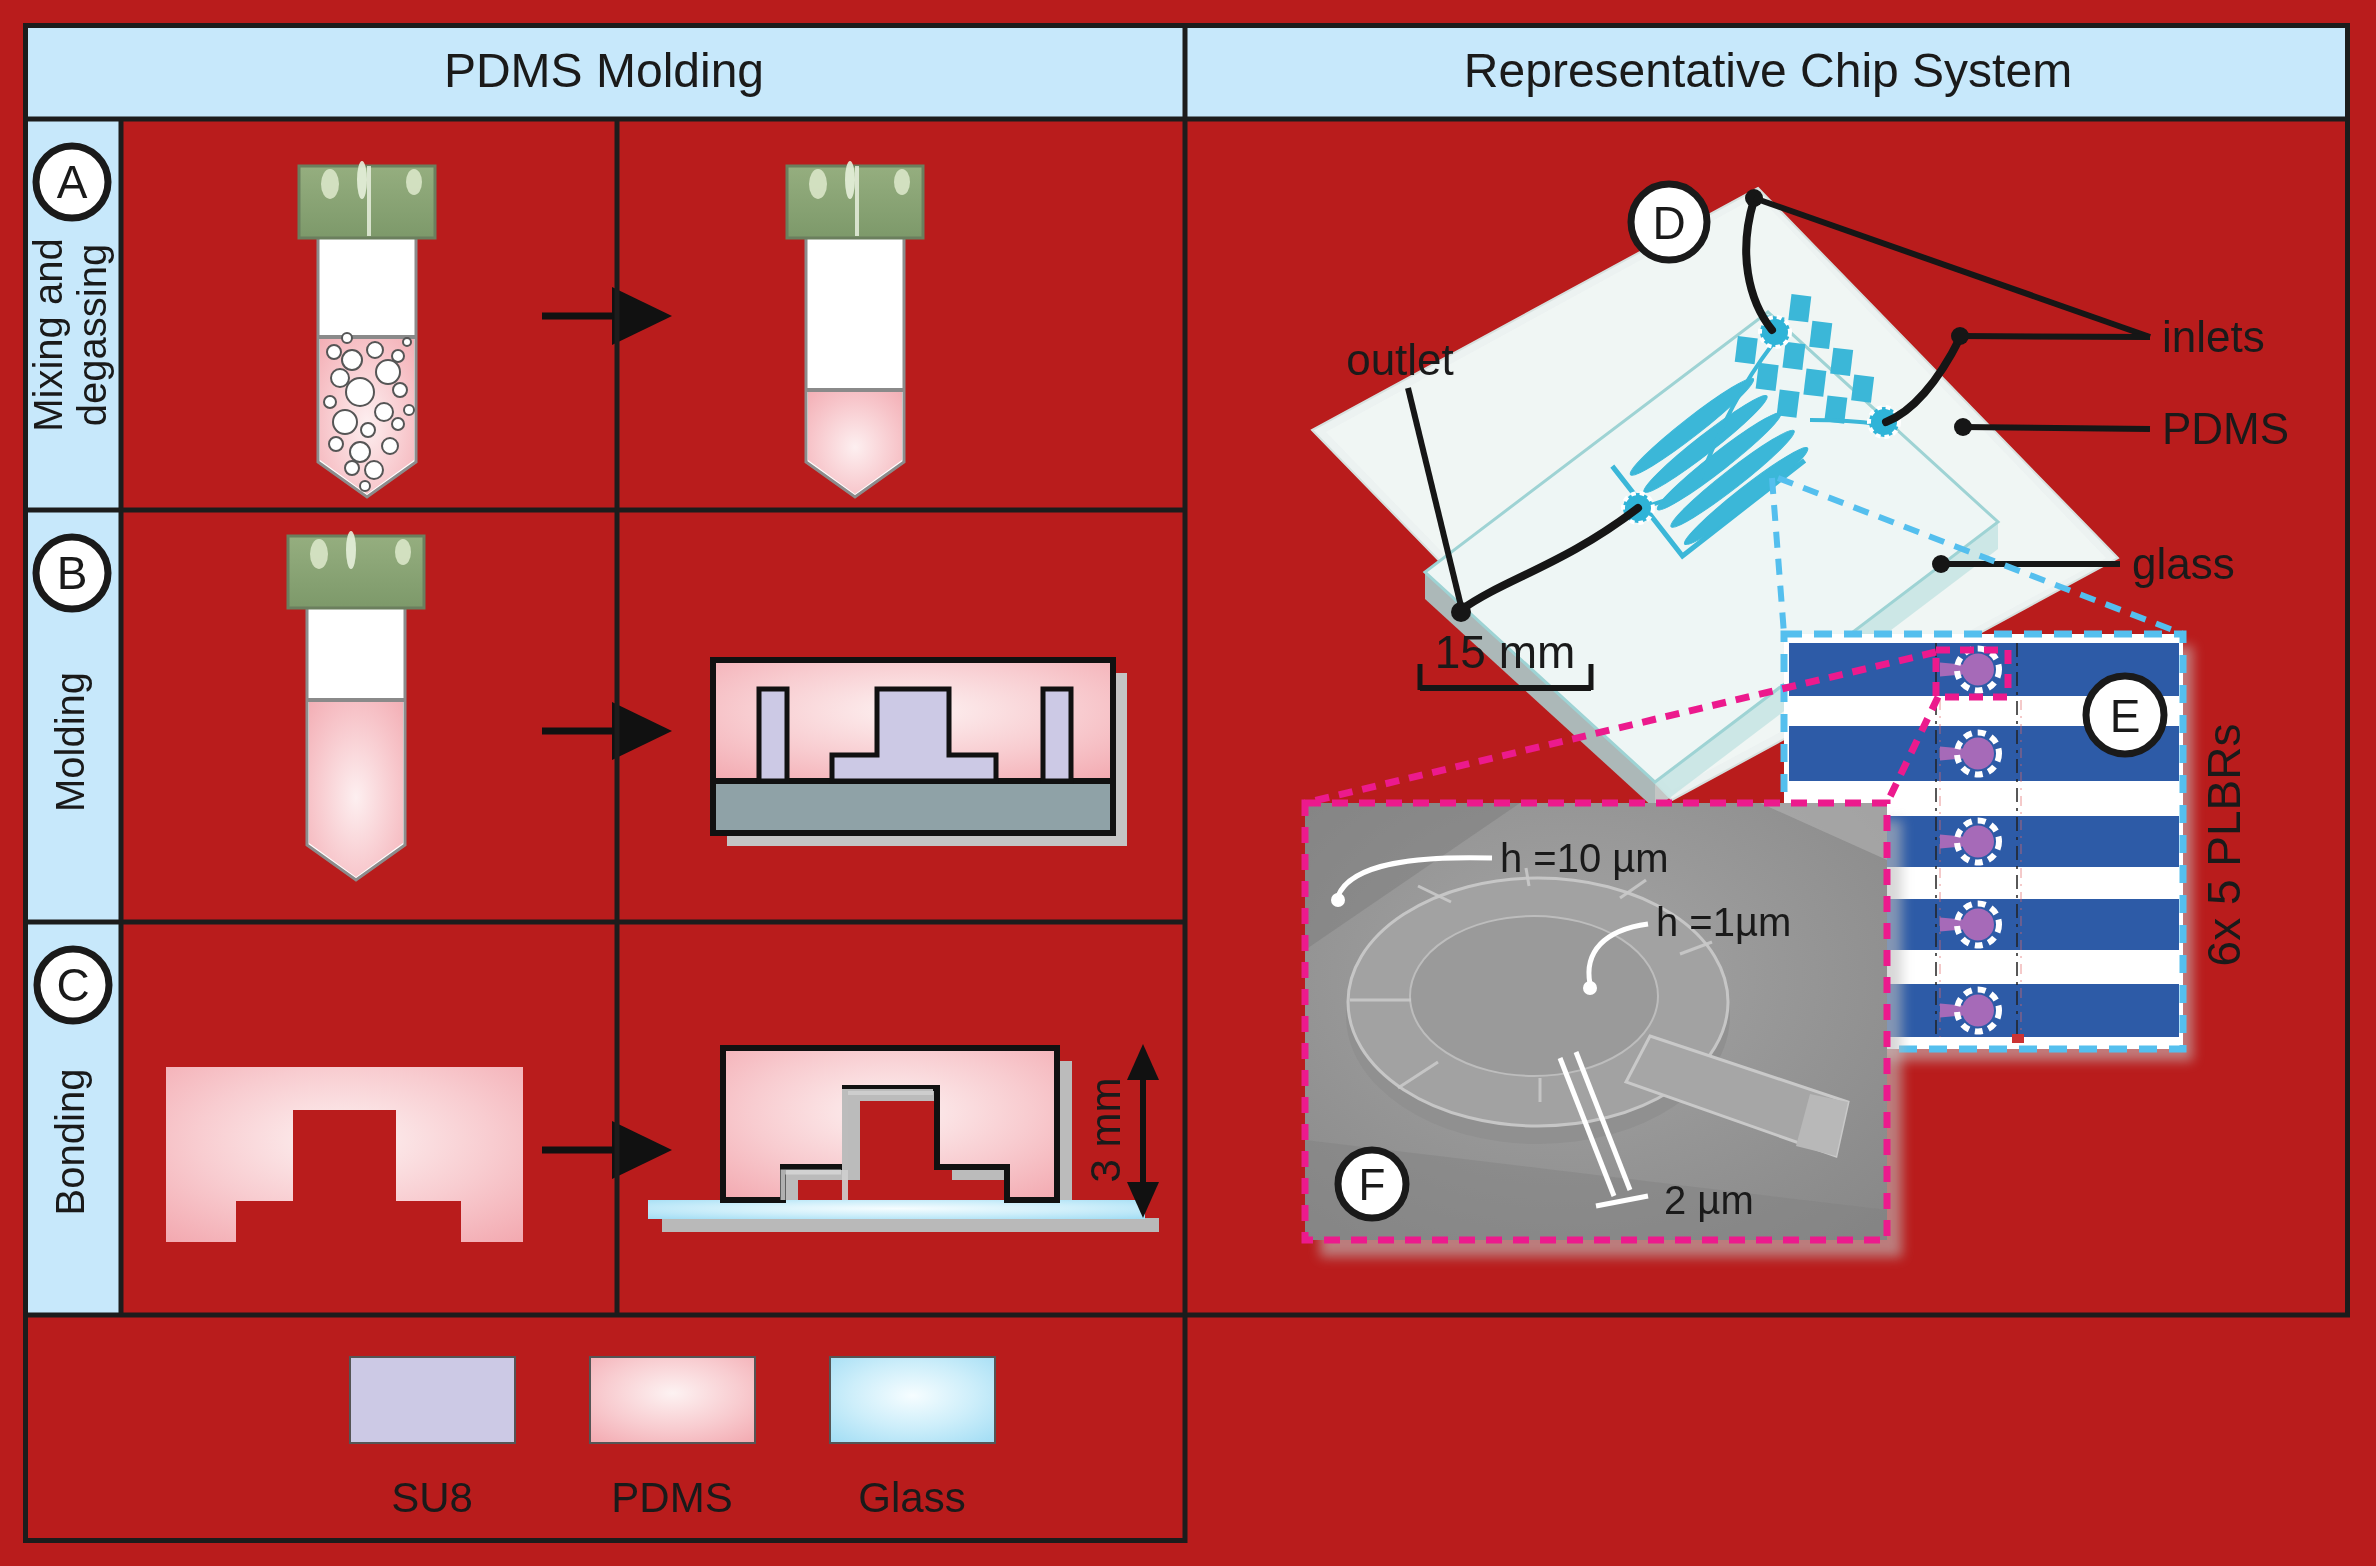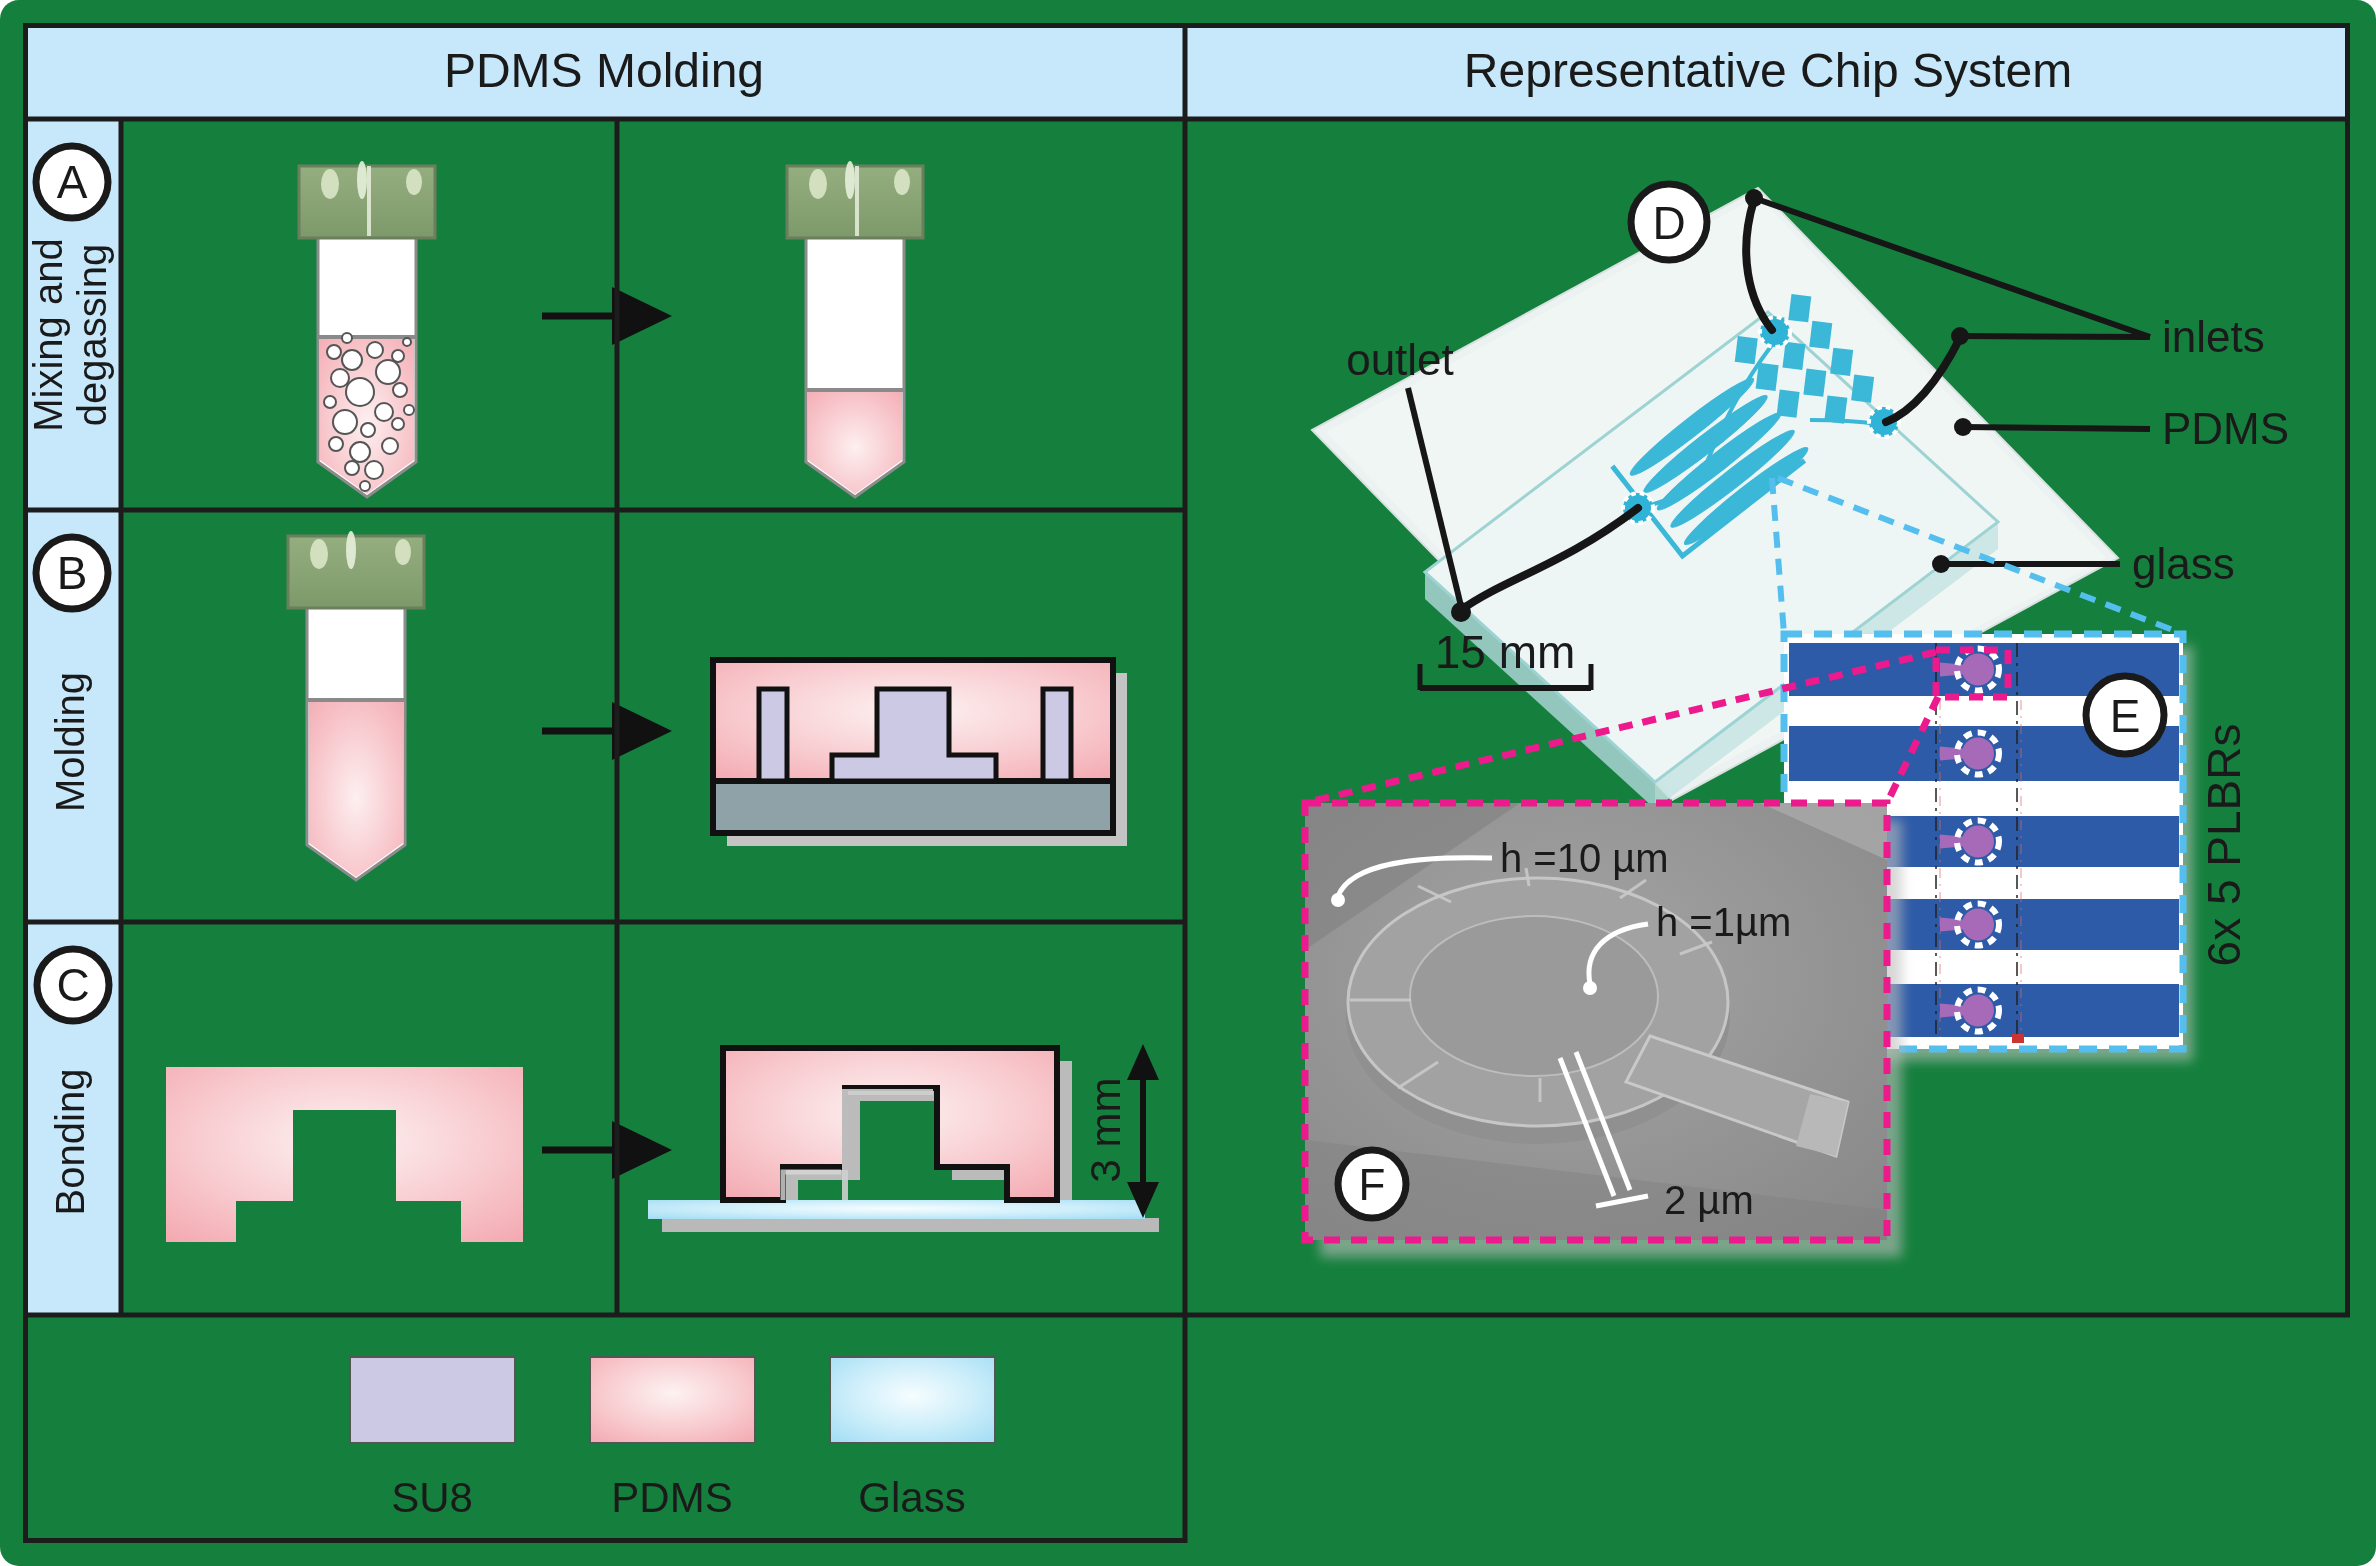--- a/index.html
+++ b/index.html
@@ -1,17 +1,17 @@
 <!DOCTYPE html>
 <html><head>
 <meta charset="utf-8">
 <style>
   html,body{margin:0;padding:0;background:#ffffff;}
-  .figure{position:relative;width:2376px;height:1566px;background:#15803d;
-          font-family:"Liberation Sans", sans-serif;border-radius:19px;}
+  .figure{position:relative;width:2376px;height:1566px;background:#b91c1c;
+          font-family:"Liberation Sans", sans-serif;}
   svg{position:absolute;left:0;top:0;}
   text{fill:#1a1a1a;}
 </style>
 </head>
 <body>
 
 <div class="figure">
 <svg width="2376" height="1566" viewBox="0 0 2376 1566">
   <defs>
     <radialGradient id="pdmsGrad" cx="50%" cy="42%" r="75%">

